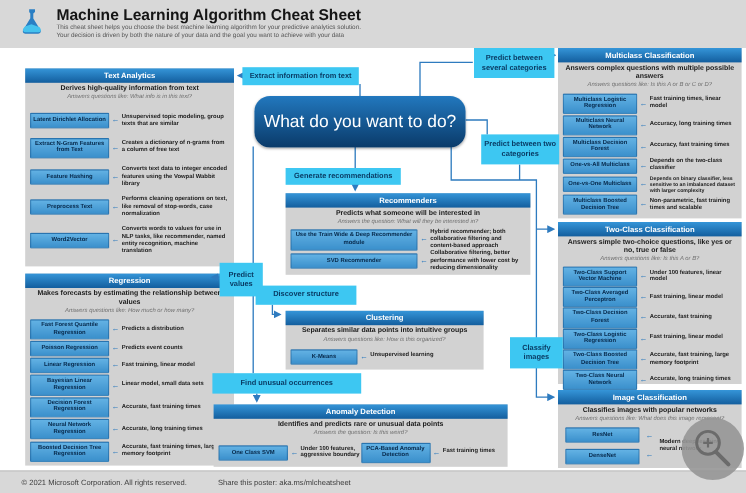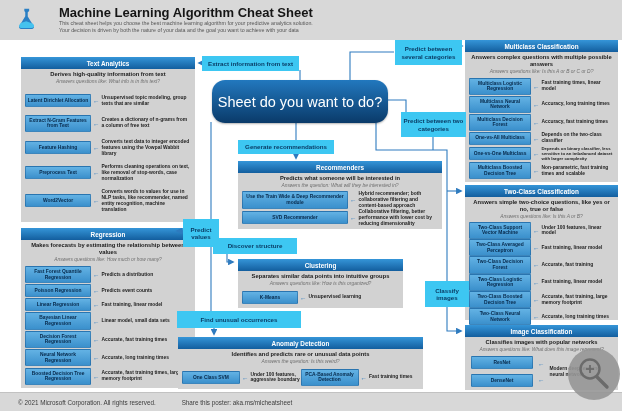--- a/index.html
+++ b/index.html
@@ -3,21 +3,21 @@
 <meta charset="utf-8">
 <style>
   *{margin:0;padding:0;box-sizing:border-box}
   html,body{width:622px;height:411px}
   body{font-family:"Liberation Sans",sans-serif;background:#fff;overflow:hidden}
   .canvas{position:relative;width:622px;height:411px;background:#fff;overflow:hidden}
 
   
   .topbar{position:absolute;left:0;top:0;width:622px;height:40px;background:#d8d8d8;z-index:4;display:flex;align-items:center}
   .logo{margin-left:14px;flex:0 0 auto}
-  .titleblock{margin-left:20px}
+  .titleblock{margin-left:8px}
   .title{font-size:13px;font-weight:bold;color:#151515;line-height:1.1}
   .subtitle{font-size:5.3px;color:#555;line-height:1.35}
   .mslogo{position:absolute;right:10px;top:12px;display:flex;align-items:center;gap:4px}
   .mssquares{display:grid;grid-template-columns:8px 8px;grid-template-rows:8px 8px;gap:1px}
   .sq1{background:#f25022}.sq2{background:#7fba00}.sq3{background:#00a4ef}.sq4{background:#ffb900}
   .msname{font-size:11.5px;color:#676767}
 
   .footbar{position:absolute;left:0;top:392px;width:622px;height:19px;background:#d8d8d8;border-top:1px solid #c2c2c2;z-index:4;display:flex;align-items:center;gap:26px;padding-left:18px}
   .foot-text{font-size:6.3px;color:#3c3c3c}
 
@@ -89,21 +89,21 @@
       <path d="M376,122 L376,150 L447,150 L447,331 L461,331" marker-end="url(#arr)"></path>
       <path d="M447,191 L461,191" marker-end="url(#arr)"></path>
       <path d="M296,122 L296,158" marker-end="url(#arr)"></path>
       <path d="M211,122 L211,311"></path>
       <path d="M186,231 L177,231" marker-end="url(#arr)"></path>
       <path d="M227,254 L227,262 L233,262" marker-end="url(#arr)"></path>
       <path d="M214,328 L214,334" marker-end="url(#arr)"></path>
     </g>
   </svg>
 
-  <div class="bigbox">Sheet do you want to do?</div>
+  <div class="bigbox">What do you want to do?</div>
 
   <div class="clabel" style="left:202px;top:56px;width:97px;height:15px">Extract information from text</div>
   <div class="clabel" style="left:395px;top:40px;width:67px;height:25px">Predict between several categories</div>
   <div class="clabel" style="left:401px;top:112px;width:65px;height:25px">Predict between two categories</div>
   <div class="clabel" style="left:238px;top:140px;width:96px;height:14px">Generate recommendations</div>
   <div class="clabel" style="left:183px;top:219px;width:36px;height:28px">Predict values</div>
   <div class="clabel" style="left:213px;top:238px;width:84px;height:16px">Discover structure</div>
   <div class="clabel" style="left:177px;top:311px;width:124px;height:17px">Find unusual occurrences</div>
   <div class="clabel" style="left:425px;top:281px;width:44px;height:26px">Classify images</div>
 

